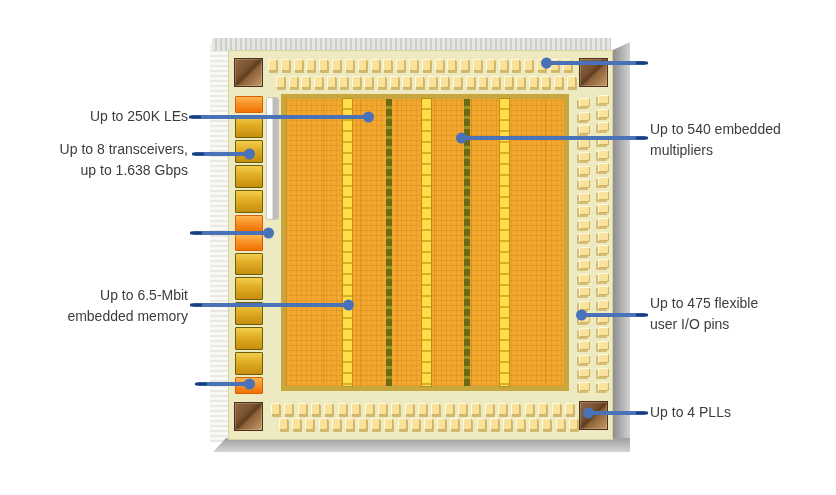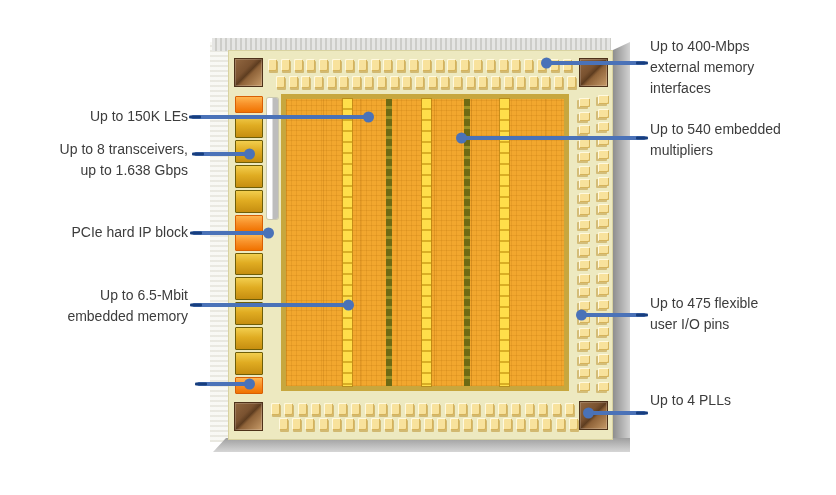--- a/index.html
+++ b/index.html
@@ -267,34 +267,30 @@
       <div class="fabric">
         <div class="stripe mem" style="left:57px"></div>
         <div class="stripe mul" style="left:100px"></div>
         <div class="stripe mem" style="left:136px"></div>
         <div class="stripe mul" style="left:178px"></div>
         <div class="stripe mem" style="left:214px"></div>
       </div>
     </div>
   </div>
 
-  <div class="lbl left" style="top:106px">Up to 150K LEs</div>
+  <div class="lbl left" style="top:106px">Up to 250K LEs</div>
   <div class="lbl left" style="top:139px">Up to 8 transceivers,
 up to 1.638 Gbps</div>
-  <div class="lbl left" style="top:222px">PCIe hard IP block</div>
   <div class="lbl left" style="top:285px">Up to 6.5-Mbit
 embedded memory</div>
-  <div class="lbl right" style="top:36px">Up to 400-Mbps
-external memory
-interfaces</div>
   <div class="lbl right" style="top:119px">Up to 540 embedded
 multipliers</div>
   <div class="lbl right" style="top:293px">Up to 475 flexible
 user I/O pins</div>
-  <div class="lbl right" style="top:390px">Up to 4 PLLs</div>
+  <div class="lbl right" style="top:402px">Up to 4 PLLs</div>
 
   <div class="callout from-left" style="left:191px;top:115px;width:178px">
       <span class="tail"></span>
       <span class="dot"></span>
     </div>
   <div class="callout from-left" style="left:194px;top:152px;width:56px">
       <span class="tail"></span>
       <span class="dot"></span>
     </div>
   <div class="callout from-left" style="left:192px;top:231px;width:77px">

